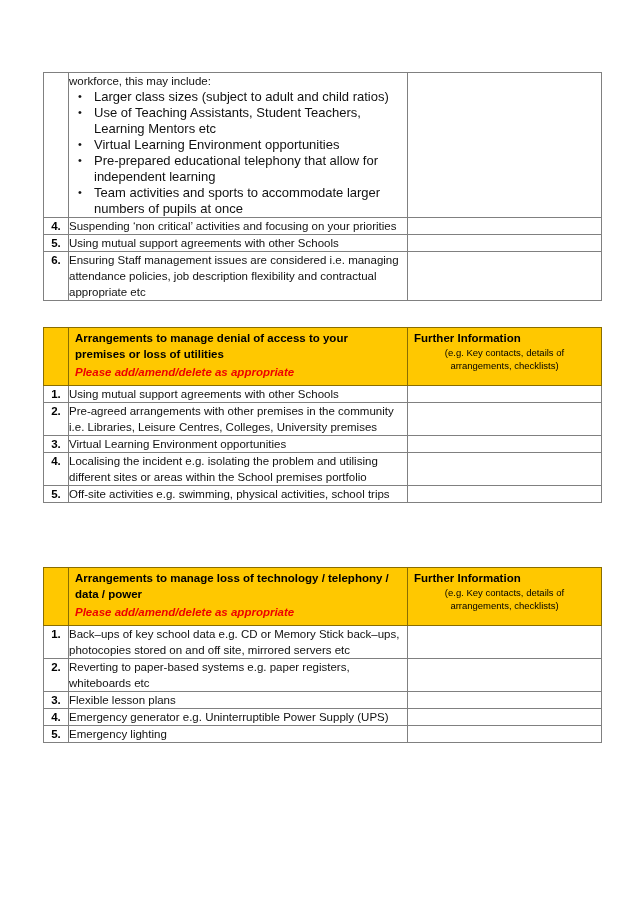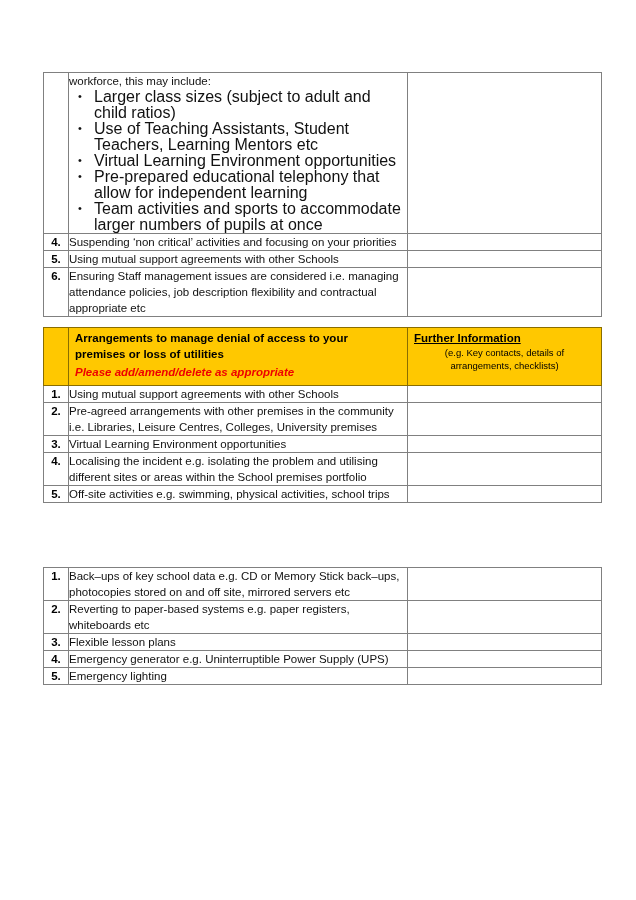--- a/index.html
+++ b/index.html
@@ -61,21 +61,21 @@
   
   ul.bullets {
     margin: 0;
     padding: 0;
     list-style: none;
   }
   ul.bullets li {
     position: relative;
     padding-left: 25px;
     margin: 0 0 0 0;
-    font-size: 16px;
+    font-size: 13px;
     line-height: 16px;
   }
   ul.bullets li::before {
     content: "\2022";
     position: absolute;
     left: 9px;
     top: -1px;
     font-size: 11px;
     line-height: 16px;
   }
@@ -103,21 +103,20 @@
     line-height: 15.5px;
     margin: 3px 0 0 0;
     padding: 0;
   }
   .hdr-info-title {
     font-size: 11.5px;
     font-weight: bold;
     line-height: 15px;
     color: #000;
     margin: 0;
-    text-decoration: underline;
   }
   .hdr-info-note {
     font-size: 9.5px;
     line-height: 13px;
     color: #000;
     margin: 0;
     text-align: center;
   }
   .hdr .body, .hdr .info {
     padding: 3px 6px 4px 6px;
@@ -213,20 +212,31 @@
     </tbody>
   </table>
 
   <table class="sheet" style="top:567px;">
     <colgroup>
         <col class="c-num">
         <col class="c-body">
         <col class="c-info">
       </colgroup>
     <tbody>
+      <tr class="hdr">
+        <td class="num"></td>
+        <td class="body">
+          <p class="hdr-title">Arrangements to manage loss of technology / telephony / data / power</p>
+          <p class="hdr-sub">Please add/amend/delete as appropriate</p>
+        </td>
+        <td class="info" style="background:#FFC800;padding:3px 6px 4px 6px;">
+          <p class="hdr-info-title">Further Information</p>
+          <p class="hdr-info-note">(e.g. Key contacts, details of arrangements, checklists)</p>
+        </td>
+      </tr>
       <tr>
         <td class="num">1.</td>
         <td class="body">Back–ups of key school data e.g. CD or Memory Stick back–ups, photocopies stored on and off site, mirrored servers etc</td>
         <td class="body info"></td>
       </tr>
       <tr>
         <td class="num">2.</td>
         <td class="body">Reverting to paper-based systems e.g. paper registers, whiteboards etc</td>
         <td class="body info"></td>
       </tr>

